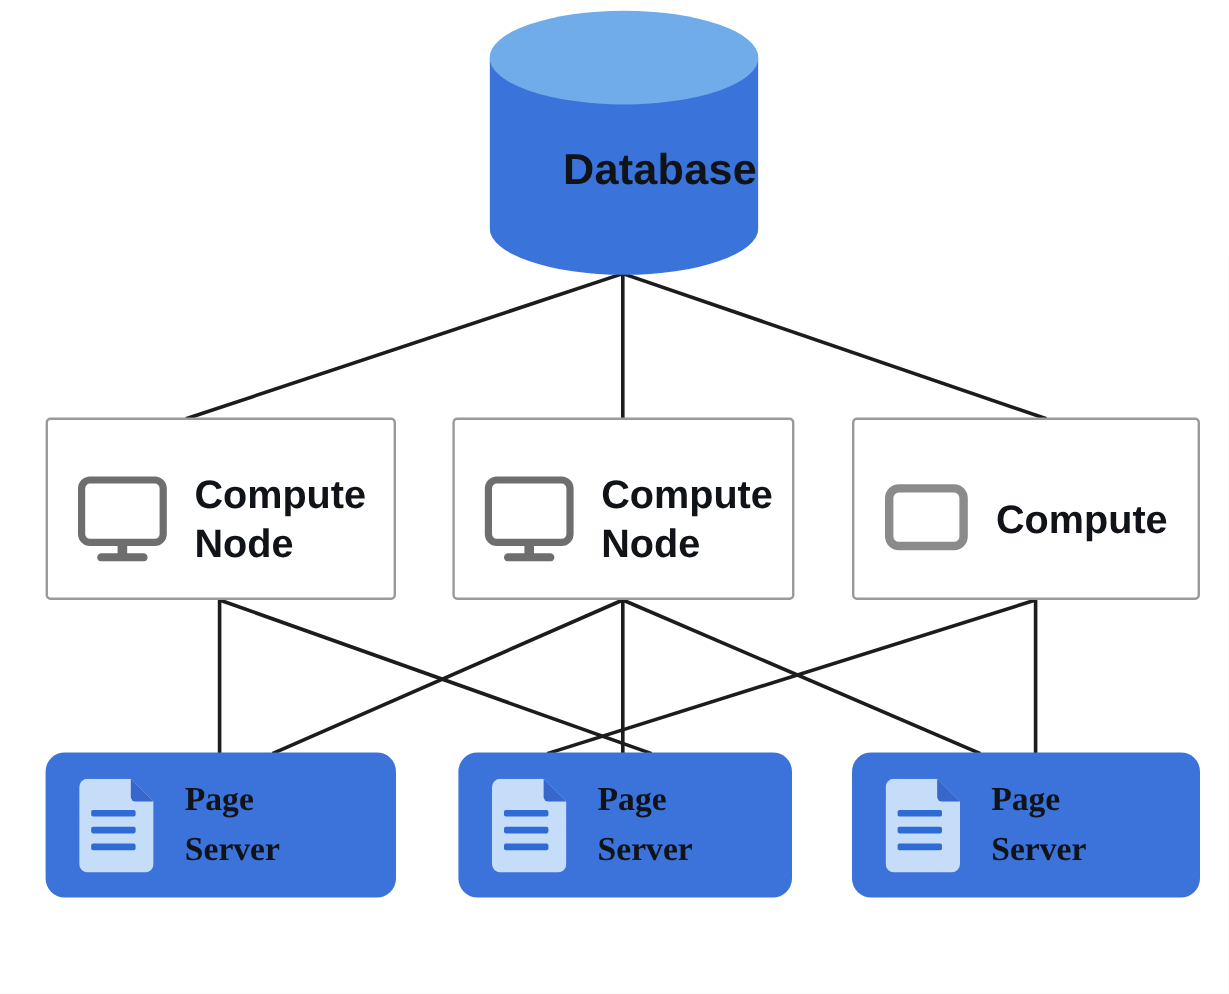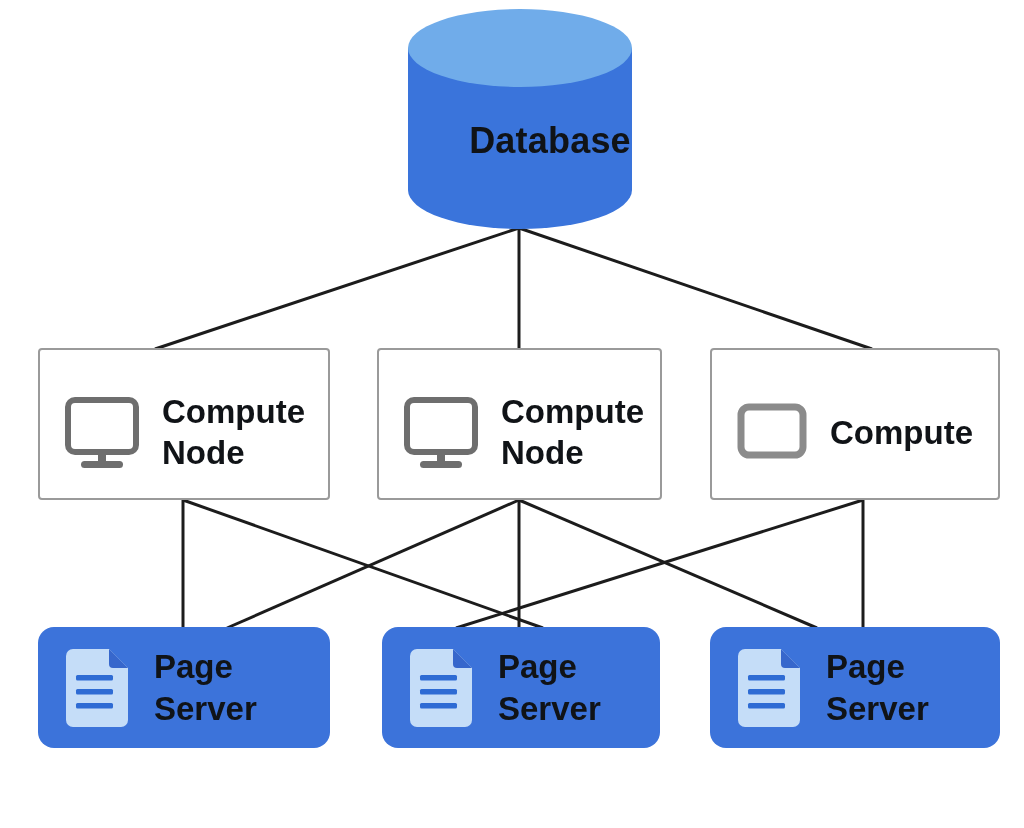--- a/index.html
+++ b/index.html
@@ -85,25 +85,26 @@
     border-radius: 16px;
     box-sizing: border-box;
     display: flex;
     align-items: center;
     padding: 0 10px 0 28px;
     gap: 26px;
     z-index: 2;
   }
   .pserver .icon { flex: none; display: flex; align-items: center; }
   .plabel {
-    font-size: 33px;
+    font-size: 28px;
     font-weight: 700;
     color: var(--text, #101317);
     line-height: 42px;
     white-space: nowrap;
+    font-family: Liberation Serif, serif;
   }
   .doc-page { fill: var(--doc-page, #C5DDF8); }
   .doc-fold { fill: var(--doc-fold, #3767CC); }
   .doc-line { fill: var(--doc-lines, #2E6BD4); }
 </style>
 </head>
 <body>
 
 <div class="canvas">
 

